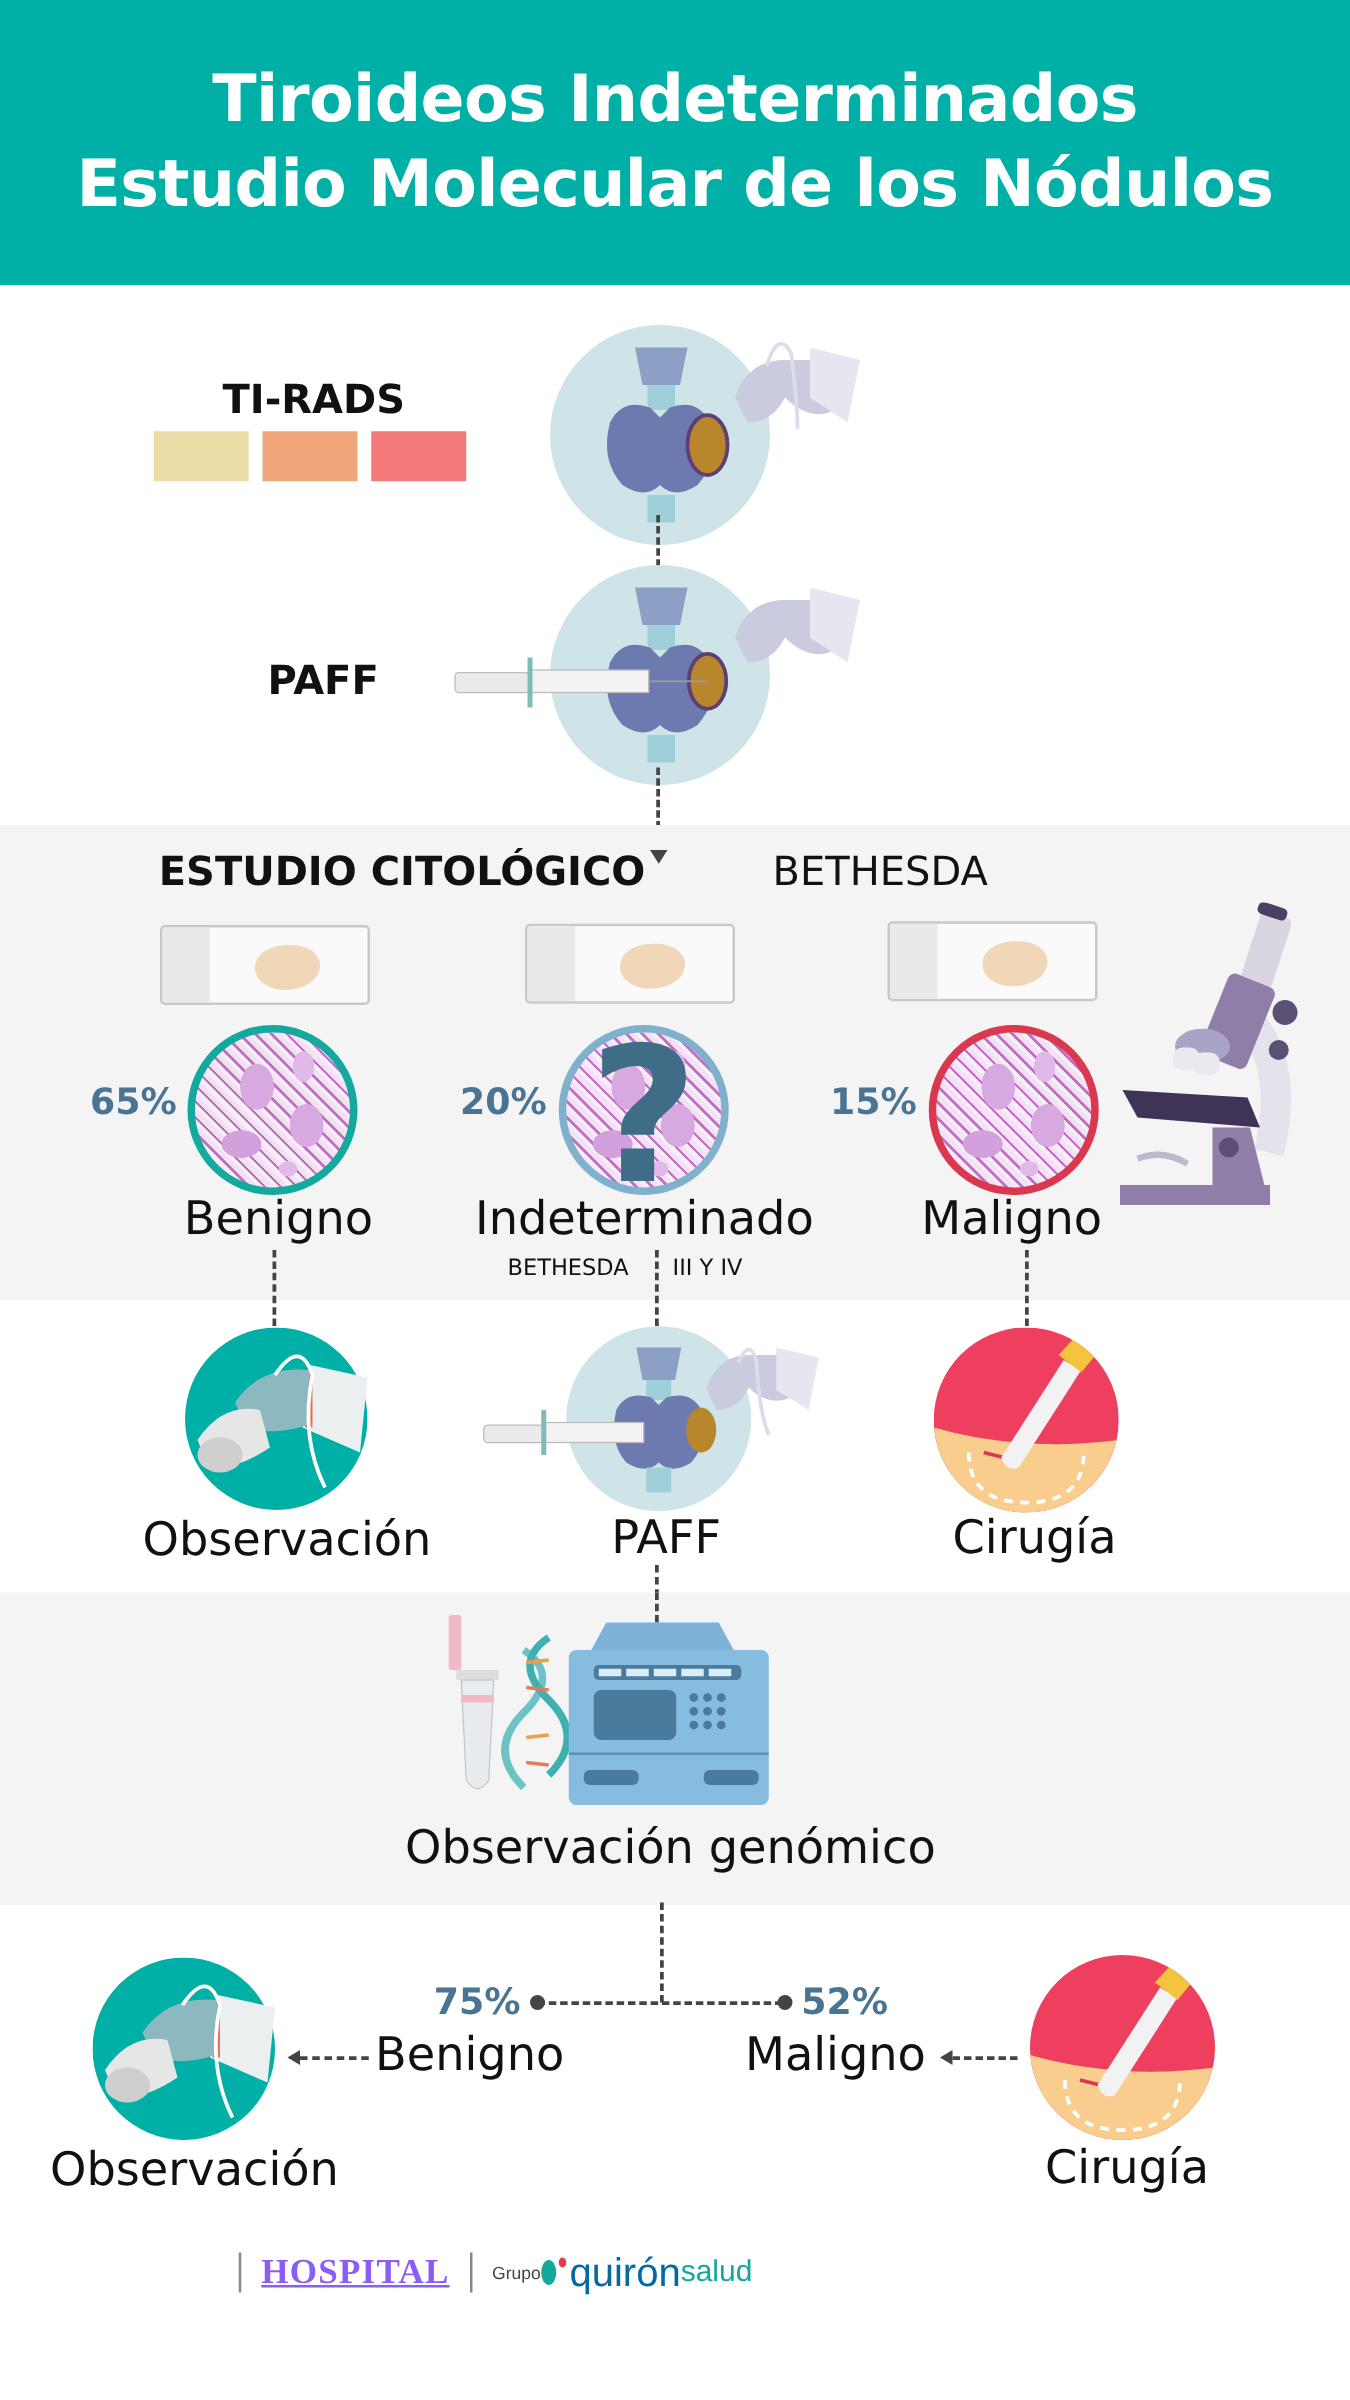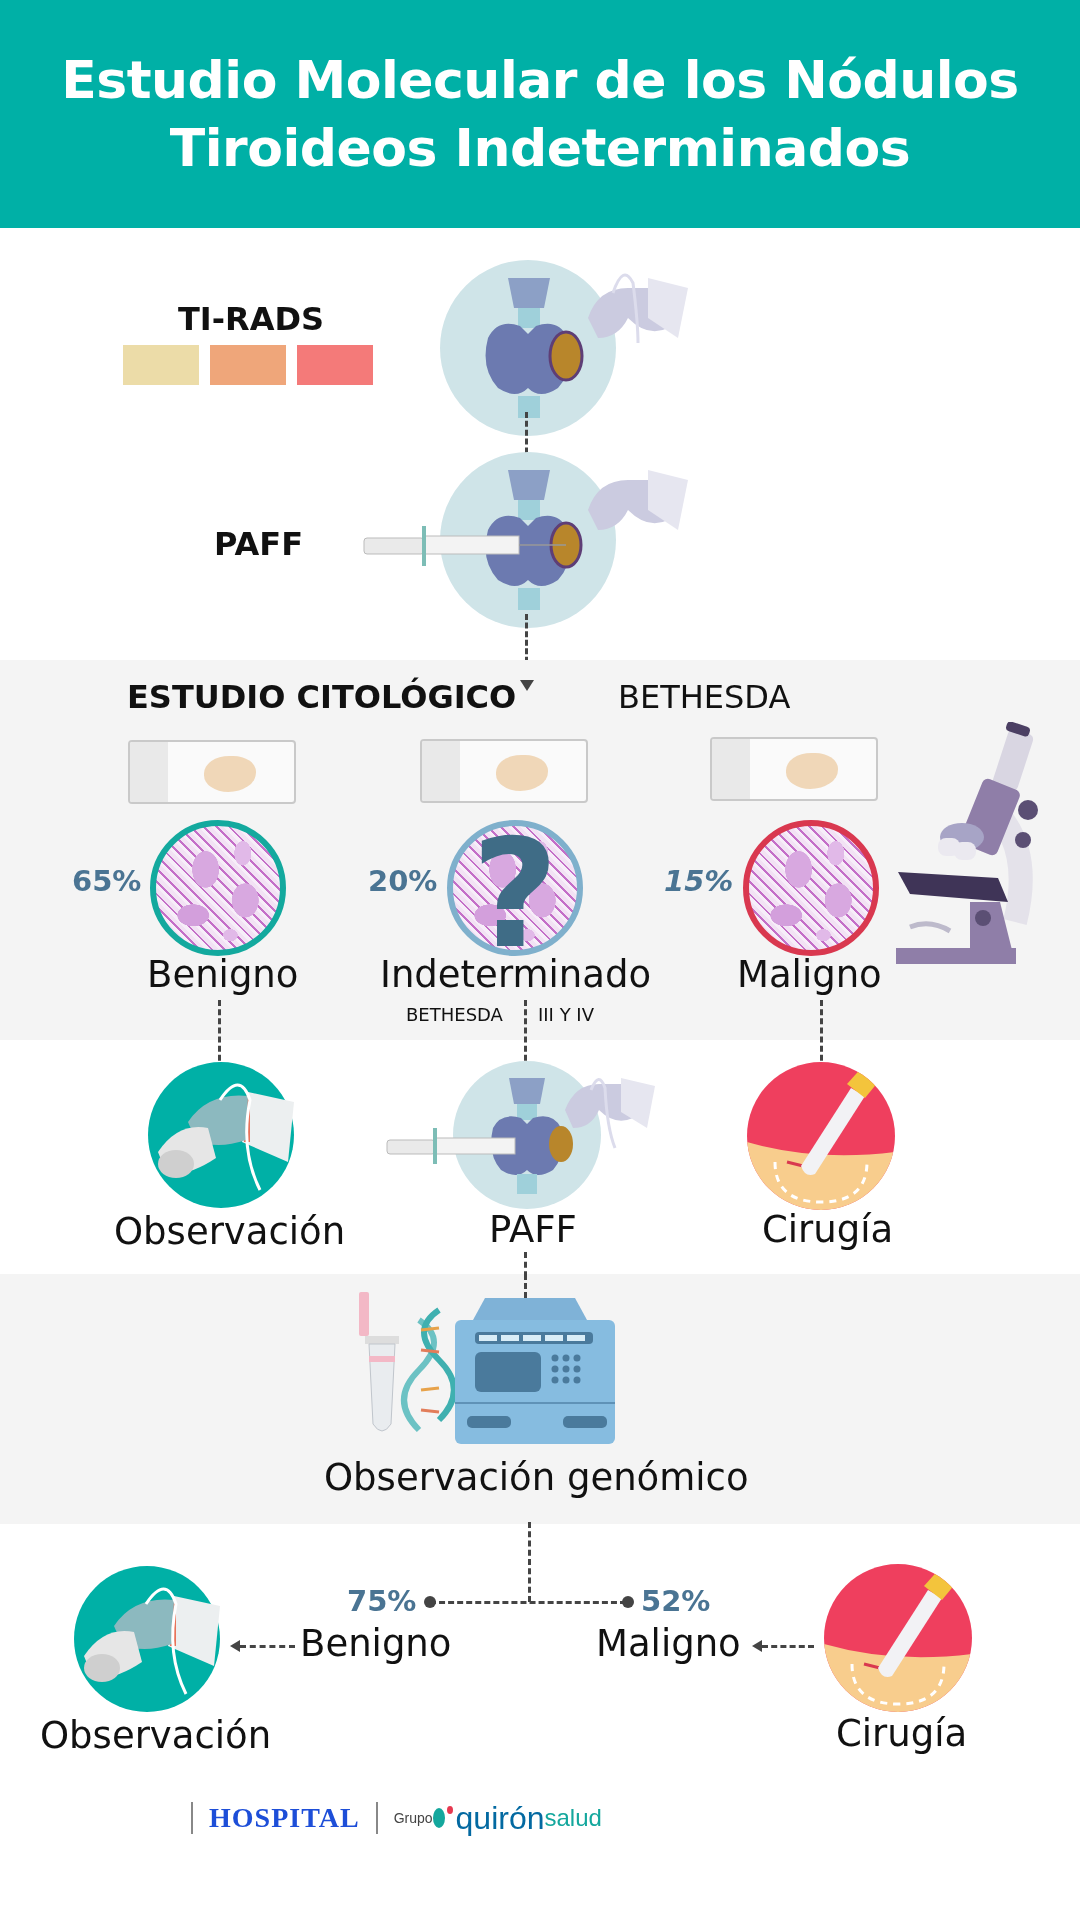--- a/index.html
+++ b/index.html
@@ -40,22 +40,22 @@
       radial-gradient(ellipse 12px 10px at 60% 88%, #e1b9e8 60%, transparent 62%),
       repeating-linear-gradient(45deg, #f7eef9 0 3px, #c46fc8 3px 5px, #f2e2f4 5px 9px);
   }
   .qmark { color: #3f6c86; font-family: "DejaVu Sans", sans-serif; font-weight: bold; font-size: 150px; line-height: 136px; text-align: center; width: 124px; height: 124px; }
 </style>
 </head>
 <body>
 
 <div class="abs header">
   <div class="header-title">
+    <div>Tiroideos Indeterminados</div>
     <div>Estudio Molecular de los Nódulos</div>
-    <div>Tiroideos Indeterminados</div>
   </div>
 </div>
 
 <div class="abs label label-bold" style="left:178px; top:300px; font-size:32px;">TI-RADS</div>
 <div class="abs" style="left:123px; top:345px; display:flex; gap:11px;">
   <div class="swatch" style="background:#ecdca8;"></div>
   <div class="swatch" style="background:#efa67a;"></div>
   <div class="swatch" style="background:#f47a79;"></div>
 </div>
 
@@ -116,21 +116,21 @@
   </div>
 
 <div class="abs pct" style="left:72px; top:864px;">65%</div>
 <div class="abs tissue" style="left:150px; top:820px; border-color:#13a99e;"></div>
 
 <div class="abs pct" style="left:368px; top:864px;">20%</div>
 <div class="abs tissue" style="left:447px; top:820px; border-color:#7fb0cc;">
   <div class="qmark">?</div>
 </div>
 
-<div class="abs pct" style="left:664px; top:864px;font-style:italic;">15%</div>
+<div class="abs pct" style="left:664px; top:864px;">15%</div>
 <div class="abs tissue" style="left:743px; top:820px; border-color:#d9384f;"></div>
 
 <div class="abs" style="left:890px; top:722px; width:150px; height:250px;">
   <svg width="150" height="250" viewBox="0 0 150 250">
     <path d="M95 80 q50 40 30 120" stroke="#e4e2ea" stroke-width="24" fill="none"></path>
     <rect x="110" y="8" width="26" height="60" rx="6" fill="#d9d6e2" transform="rotate(18 123 38)"></rect>
     <rect x="116" y="2" width="24" height="10" rx="4" fill="#4b3f63" transform="rotate(18 128 7)"></rect>
     <rect x="80" y="60" width="40" height="70" rx="6" fill="#8f7ea8" transform="rotate(22 100 95)"></rect>
     <circle cx="138" cy="88" r="10" fill="#5b4f74"></circle>
     <circle cx="133" cy="118" r="8" fill="#5b4f74"></circle>
@@ -300,20 +300,20 @@
       <path d="M100 22 l18 -20 l18 12 l-18 22 z" fill="#f3c43c"></path>
     </g>
   </svg>
 </div>
 
 <div class="abs label" style="left:40px; top:1714px; font-size:37px;">Observación</div>
 <div class="abs label" style="left:836px; top:1712px; font-size:37px;">Cirugía</div>
 
 <div class="abs" style="left:175px; top:1798px; display:flex; align-items:center; height:40px;">
   <span style="display:inline-block; width:2px; height:32px; background:#888; margin:0 16px;"></span>
-  <span style="color:#1d4ed8; font-weight:bold; font-size:28px; font-family:'Liberation Serif',serif; letter-spacing:1px;">HOSPITAL</span>
+  <span style="color:#8b5cf6; font-weight:bold; font-size:28px; font-family:'Liberation Serif',serif; letter-spacing:1px;text-decoration:underline;">HOSPITAL</span>
   <span style="display:inline-block; width:2px; height:32px; background:#888; margin:0 16px;"></span>
   <span style="color:#444; font-size:14px; ">Grupo</span>
   <span style="display:inline-block; width:12px; height:20px; border-radius:50% 50% 50% 50%; background:#14a79d; margin-right:2px;"></span>
   <span style="display:inline-block; width:6px; height:8px; border-radius:50%; background:#e63950; margin-right:3px; position:relative; top:-8px;"></span>
   <span style="color:#0369a1; font-size:32px;">quirón</span>
   <span style="color:#14a79d; font-size:24px;">salud</span>
 </div>
 
 </body></html>

